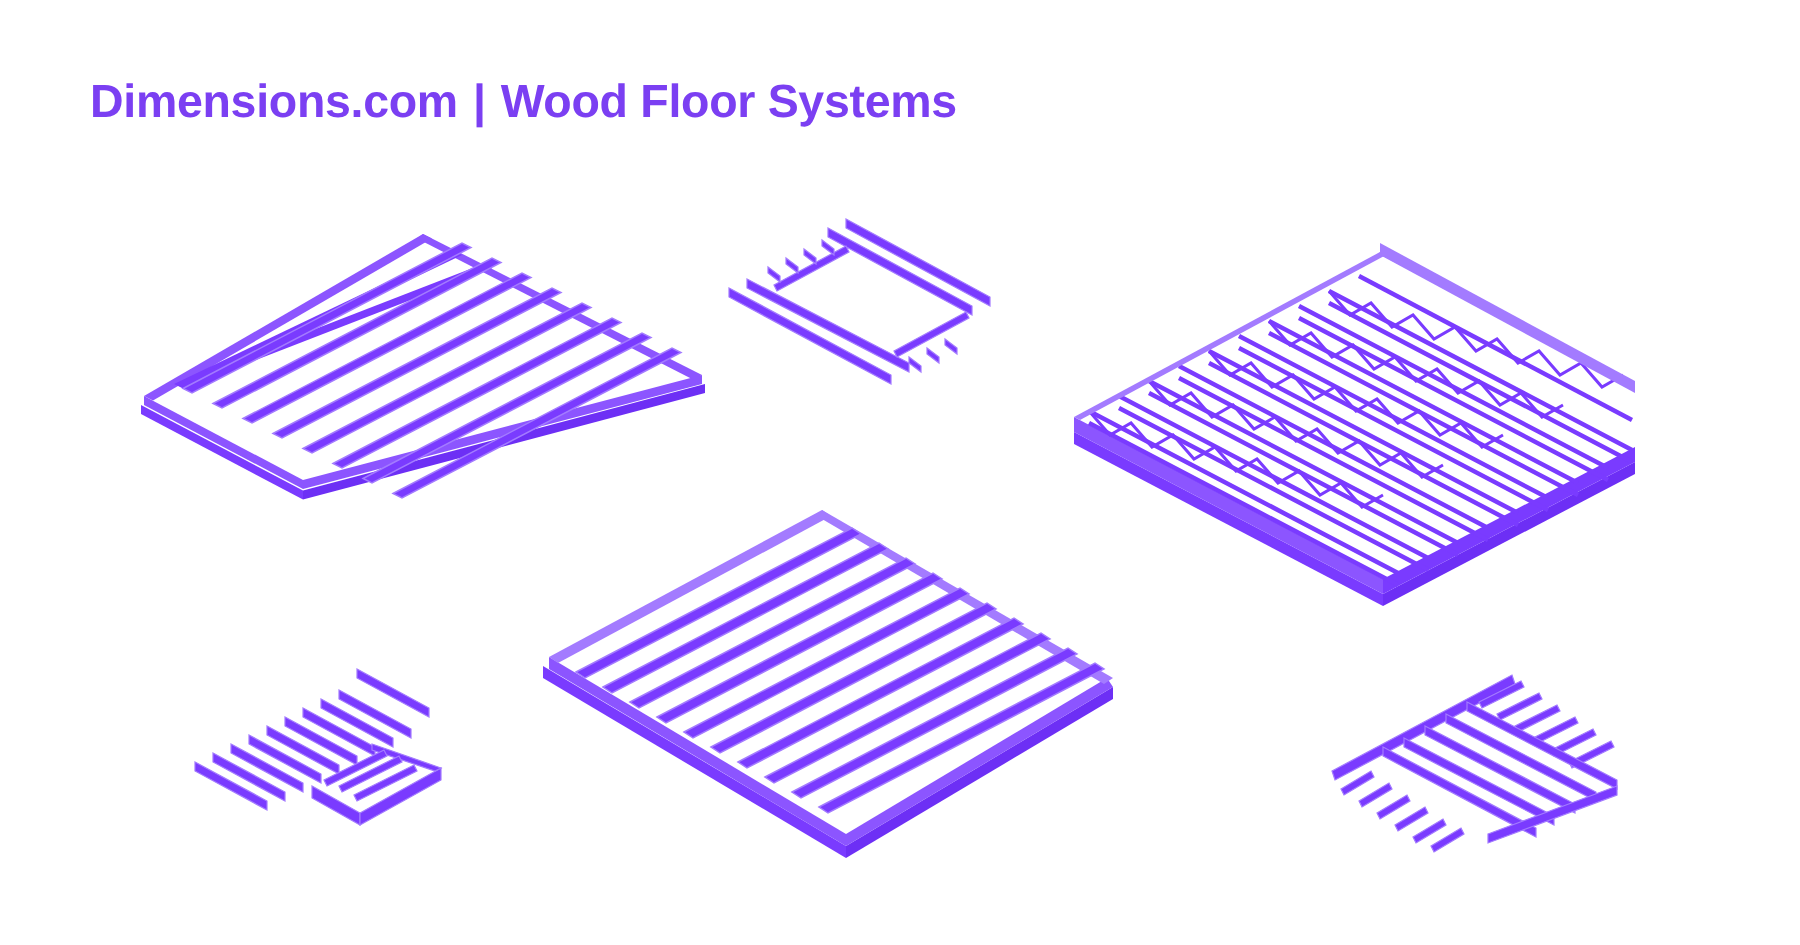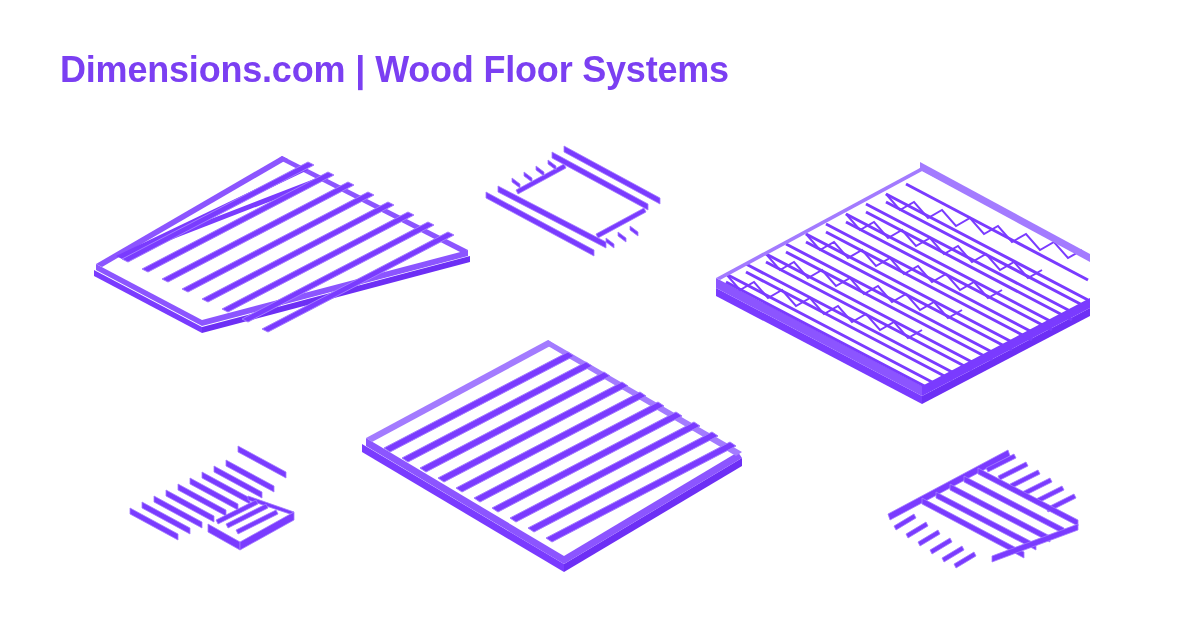--- a/index.html
+++ b/index.html
@@ -1,20 +1,20 @@
 <!DOCTYPE html>
 <html><head>
 <meta charset="utf-8">
 <style>
   html, body { margin: 0; padding: 0; background: #ffffff; }
   body { width: 1200px; height: 630px; position: relative; overflow: hidden; font-family: "Liberation Sans", "DejaVu Sans", sans-serif; }
   .title {
     position: absolute; left: 60px; top: 52px;
     font-family: "Liberation Sans", "DejaVu Sans", sans-serif;
-    font-weight: 700; font-size: 36px; letter-spacing: -0.2px;
+    font-weight: 700; font-size: 31px; letter-spacing: -0.2px;
     color: #7b3ff2; white-space: nowrap; line-height: 1;
   }
   .title .sep { display: inline-block; margin: 0 10px; }
   .fig { position: absolute; }
   svg { display: block; overflow: visible; }
 </style>
 </head>
 <body>
 
 <div class="title">

